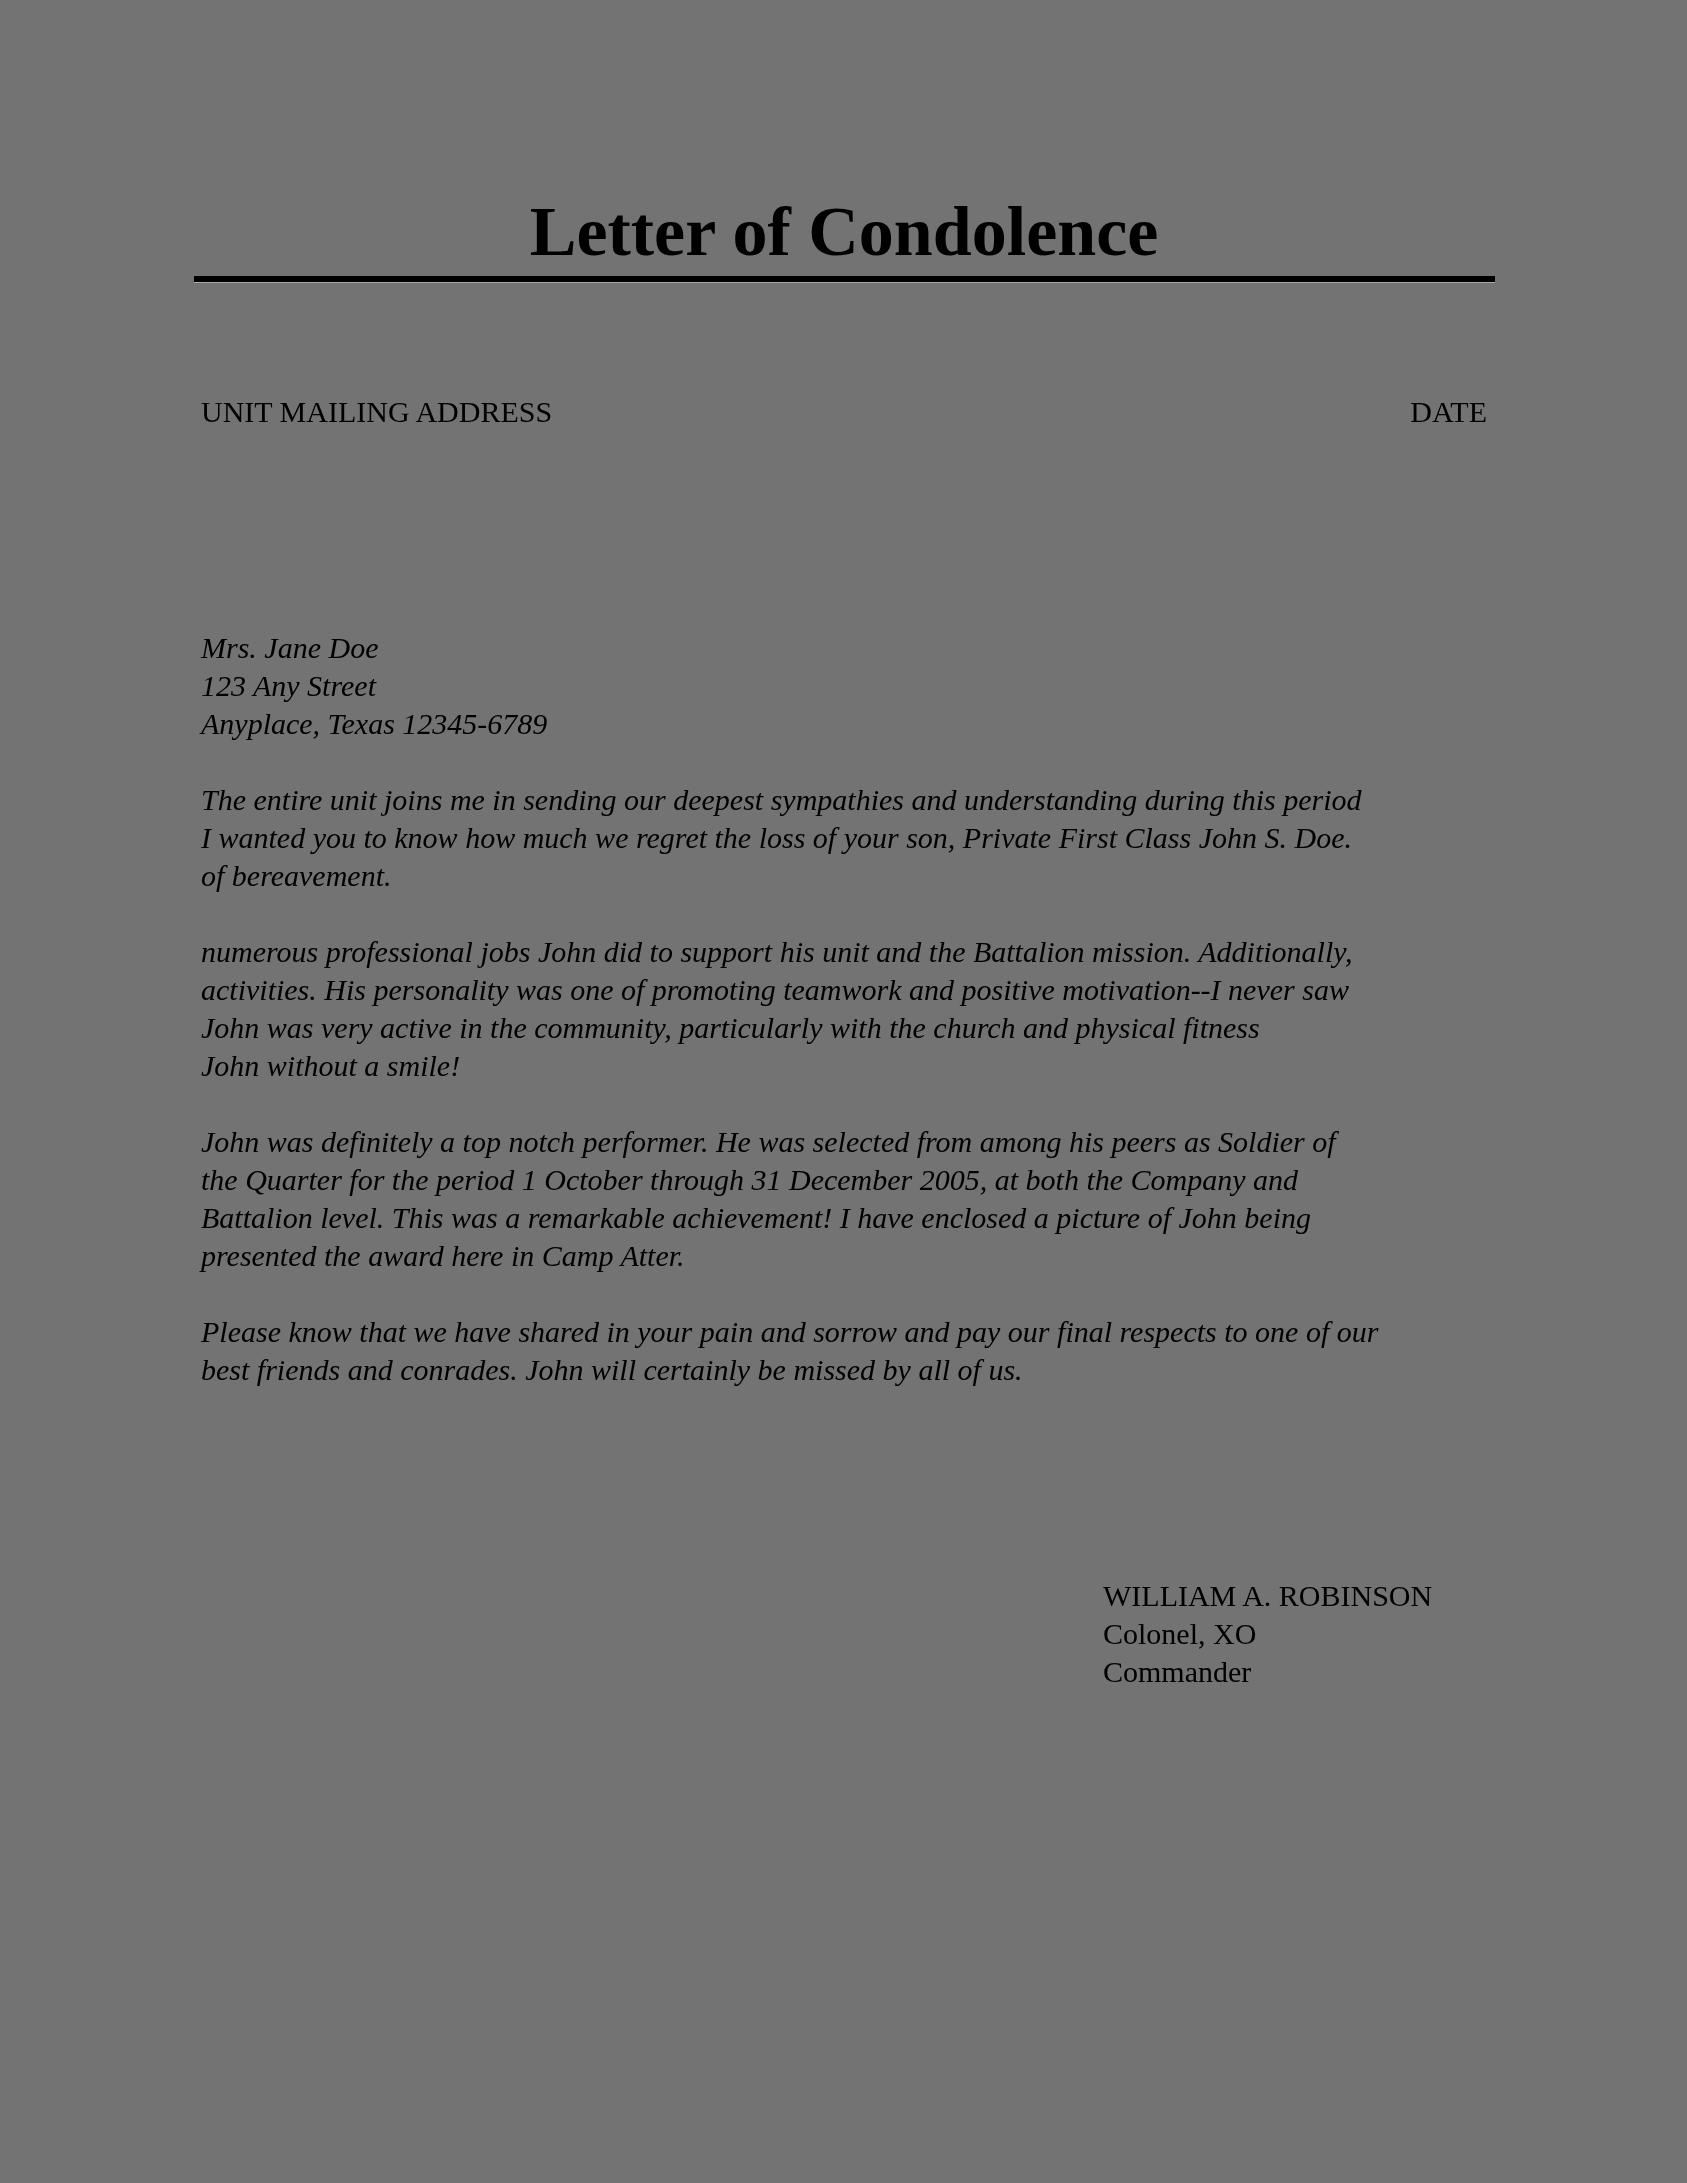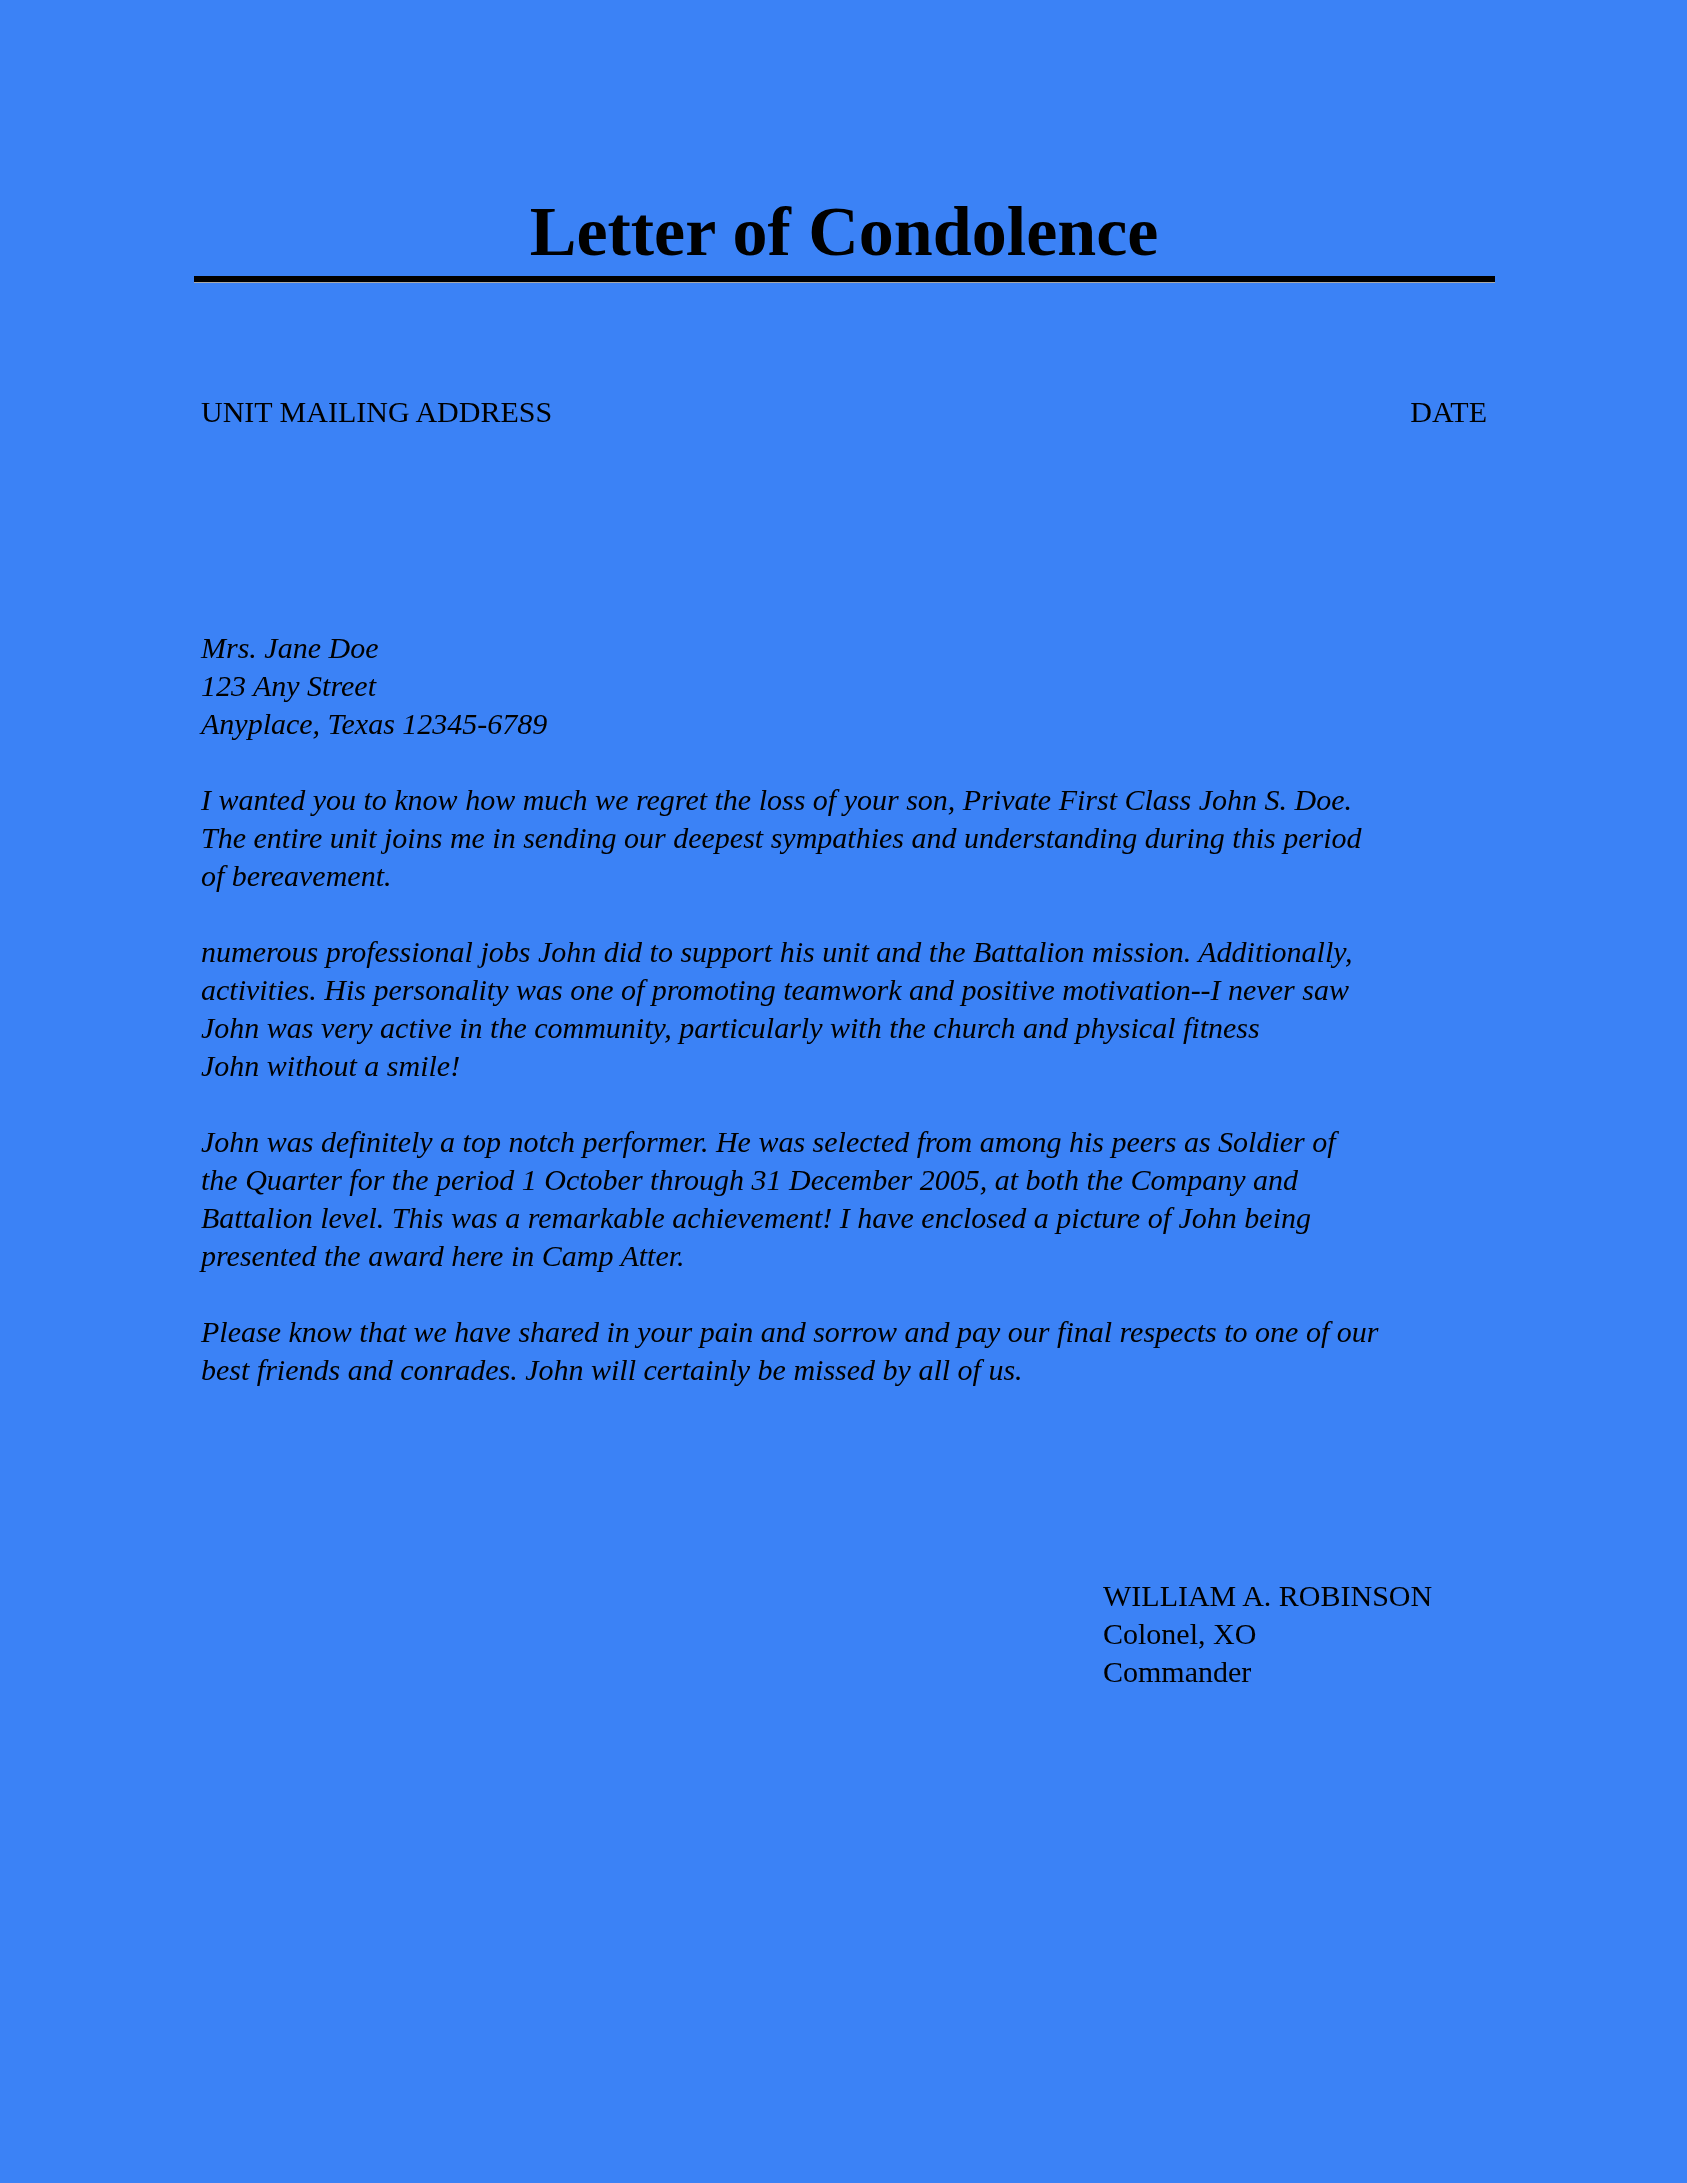--- a/index.html
+++ b/index.html
@@ -4,21 +4,21 @@
 <style>
   html, body {
     margin: 0;
     padding: 0;
     background: #ffffff;
   }
   .page {
     position: relative;
     width: 1687px;
     height: 2184px;
-    background: #3b82f6;
+    background: #737373;
     color: #000000;
     font-family: "Liberation Serif", "DejaVu Serif", serif;
     overflow: hidden;
   }
   .title {
     position: absolute;
     top: 197px;
     left: 194px;
     width: 1300px;
     margin: 0;
@@ -79,22 +79,22 @@
   <div class="meta-label unit-label">UNIT MAILING ADDRESS</div>
   <div class="meta-label date-label">DATE</div>
 
   <div class="letter-body">
 
     <div class="line">Mrs. Jane Doe</div>
     <div class="line">123 Any Street</div>
     <div class="line">Anyplace, Texas 12345-6789</div>
     <div class="line blank"></div>
 
+    <div class="line">The entire unit joins me in sending our deepest sympathies and understanding during this period</div>
     <div class="line">I wanted you to know how much we regret the loss of your son, Private First Class John S. Doe.</div>
-    <div class="line">The entire unit joins me in sending our deepest sympathies and understanding during this period</div>
     <div class="line">of bereavement.</div>
     <div class="line blank"></div>
 
     <div class="line">numerous professional jobs John did to support his unit and the Battalion mission. Additionally,</div>
     <div class="line">activities. His personality was one of promoting teamwork and positive motivation--I never saw</div>
     <div class="line">John was very active in the community, particularly with the church and physical fitness</div>
     <div class="line">John without a smile!</div>
     <div class="line blank"></div>
 
     <div class="line">John was definitely a top notch performer. He was selected from among his peers as Soldier of</div>

